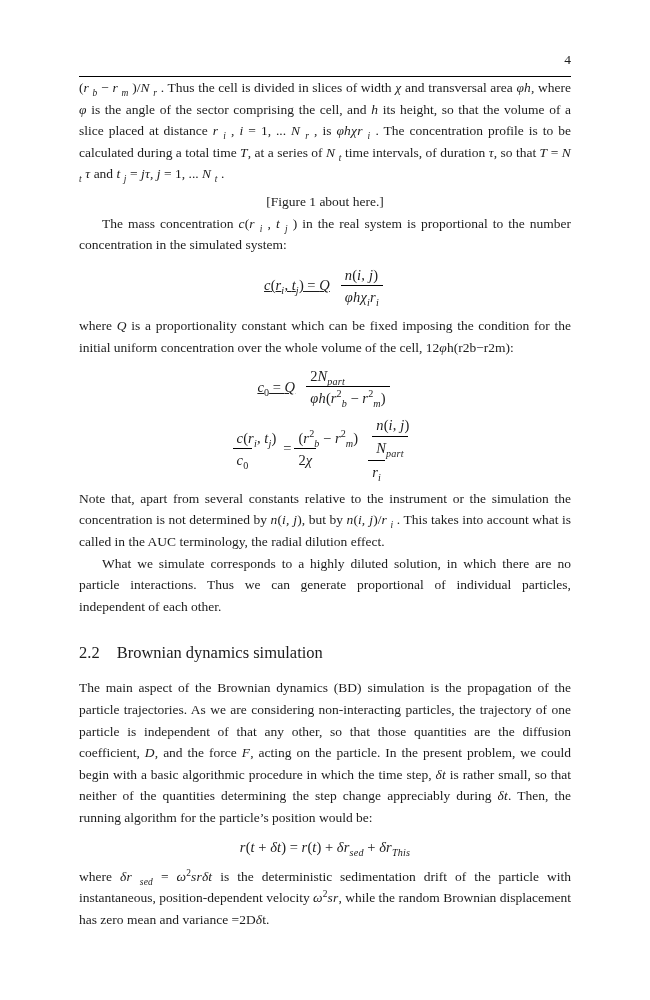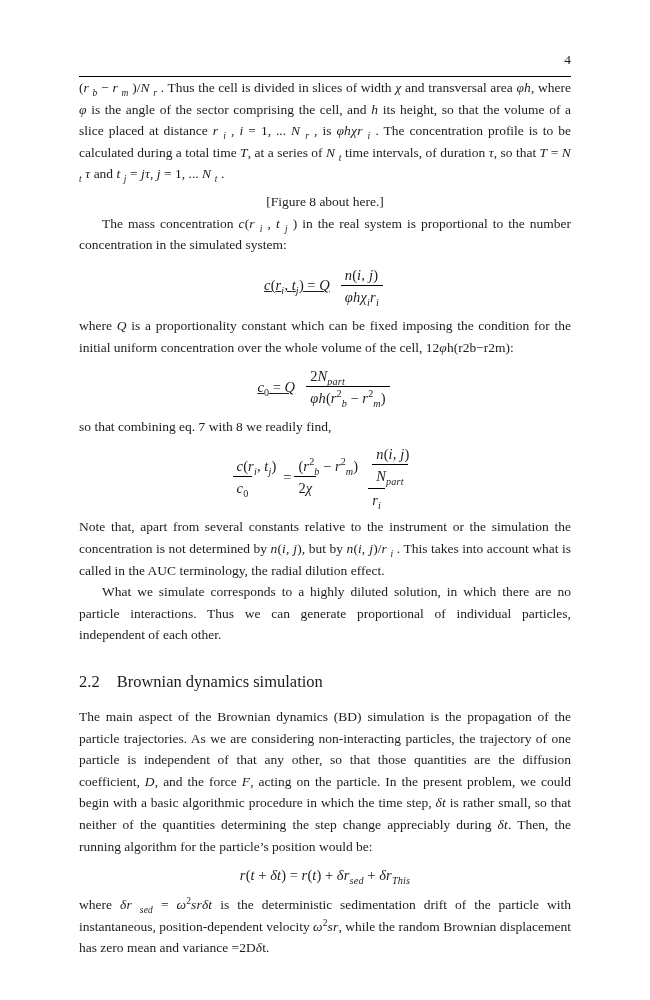--- a/index.html
+++ b/index.html
@@ -92,21 +92,21 @@
 </head>
 <body>
 
 <div class="page">
 
   <div class="pagenum-row">4</div>
   <div class="header-rule"></div>
 
   <p class="body mt-first">(<i>r</i> <sub><i>b</i></sub> − <i>r</i> <sub><i>m</i></sub> )/<i>N</i> <sub><i>r</i></sub> .  Thus the cell is divided in slices of width <i>χ</i> and transversal area <i>φh</i>, where <i>φ</i> is the angle of the sector comprising the cell, and <i>h</i> its height, so that the volume of a slice placed at distance <i>r</i> <sub><i>i</i></sub> , <i>i</i> = 1, ... <i>N</i> <sub><i>r</i></sub> , is <i>φhχr</i> <sub><i>i</i></sub> .  The concentration profile is to be calculated during a total time <i>T</i>, at a series of <i>N</i> <sub><i>t</i></sub> time intervals, of duration <i>τ</i>, so that <i>T</i> = <i>N</i> <sub><i>t</i></sub> <i>τ</i> and <i>t</i> <sub><i>j</i></sub> = <i>jτ</i>, <i>j</i> = 1, ... <i>N</i> <sub><i>t</i></sub> .</p>
 
-  <p class="figure-line">[Figure 8 about here.]</p>
+  <p class="figure-line">[Figure 1 about here.]</p>
 
   <p class="body indent mt-para">The mass concentration <i>c</i>(<i>r</i> <sub><i>i</i></sub> , <i>t</i> <sub><i>j</i></sub> ) in the real system is proportional to the number concentration in the simulated system:</p>
 
   <div class="eq eq1">
     <span class="lhs"><i>c</i>(<i>r<sub>i</sub></i>, <i>t<sub>j</sub></i>) = <i>Q</i></span>
     <span class="frac">
       <span class="num"><i>n</i>(<i>i, j</i>)</span>
       <span class="den"><i>φhχ<sub>i</sub>r<sub>i</sub></i></span>
     </span>
   </div>
@@ -114,21 +114,20 @@
   <p class="body mt-none">where <i>Q</i> is a proportionality constant which can be fixed imposing the condition for the initial uniform concentration over the whole volume of the cell, 12<i>φ</i>h(r2b−r2m):</p>
 
   <div class="eq eq2">
     <span class="lhs"><i>c</i><sub>0</sub> = <i>Q</i></span>
     <span class="frac">
       <span class="num">2<i>N<sub>part</sub></i></span>
       <span class="den"><i>φh</i>(<i>r</i><sup>2</sup><i><sub>b</sub></i> − <i>r</i><sup>2</sup><i><sub>m</sub></i>)</span>
     </span>
   </div>
 
-  <p class="body mt-none">so that combining eq. 7 with 8 we readily find,</p>
 
   <div class="eq eq3">
     <span class="frac">
       <span class="num"><i>c</i>(<i>r<sub>i</sub></i>, <i>t<sub>j</sub></i>)</span>
       <span class="den"><i>c</i><sub>0</sub></span>
     </span>
     <span>=</span>
     <span class="frac">
       <span class="num">(<i>r</i><sup>2</sup><i><sub>b</sub></i> − <i>r</i><sup>2</sup><i><sub>m</sub></i>)</span>
       <span class="den">2<i>χ</i></span>

